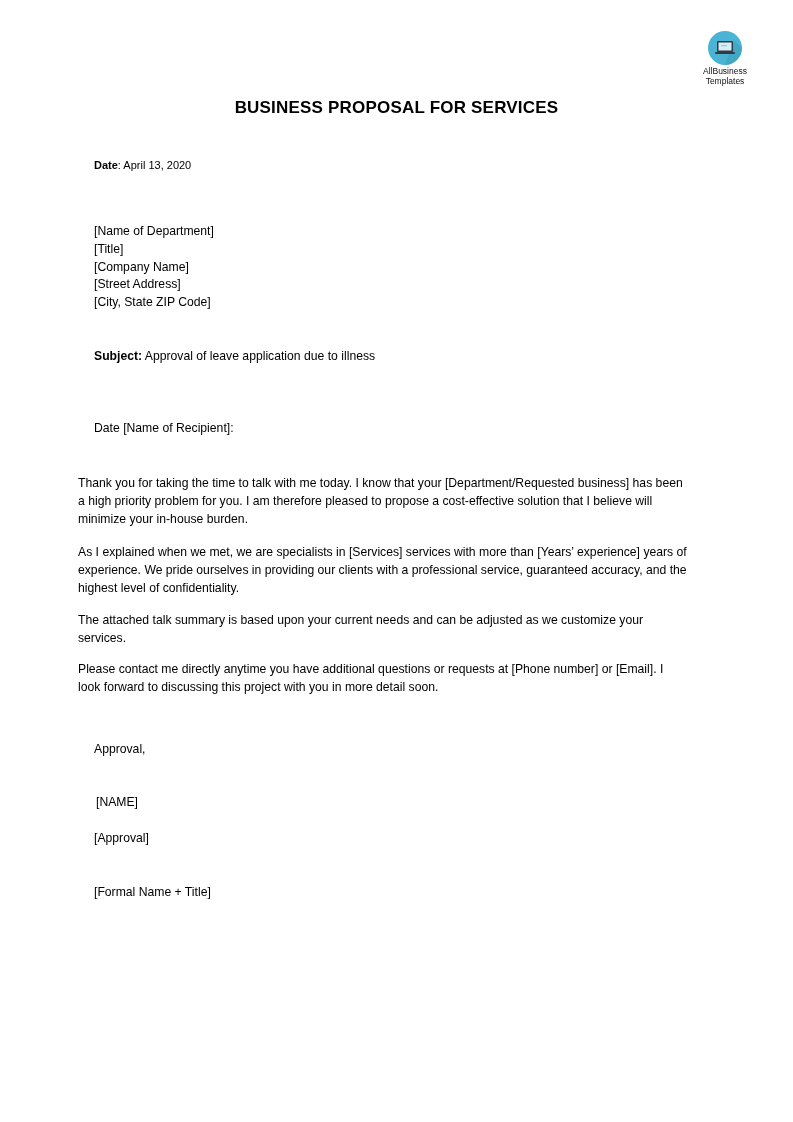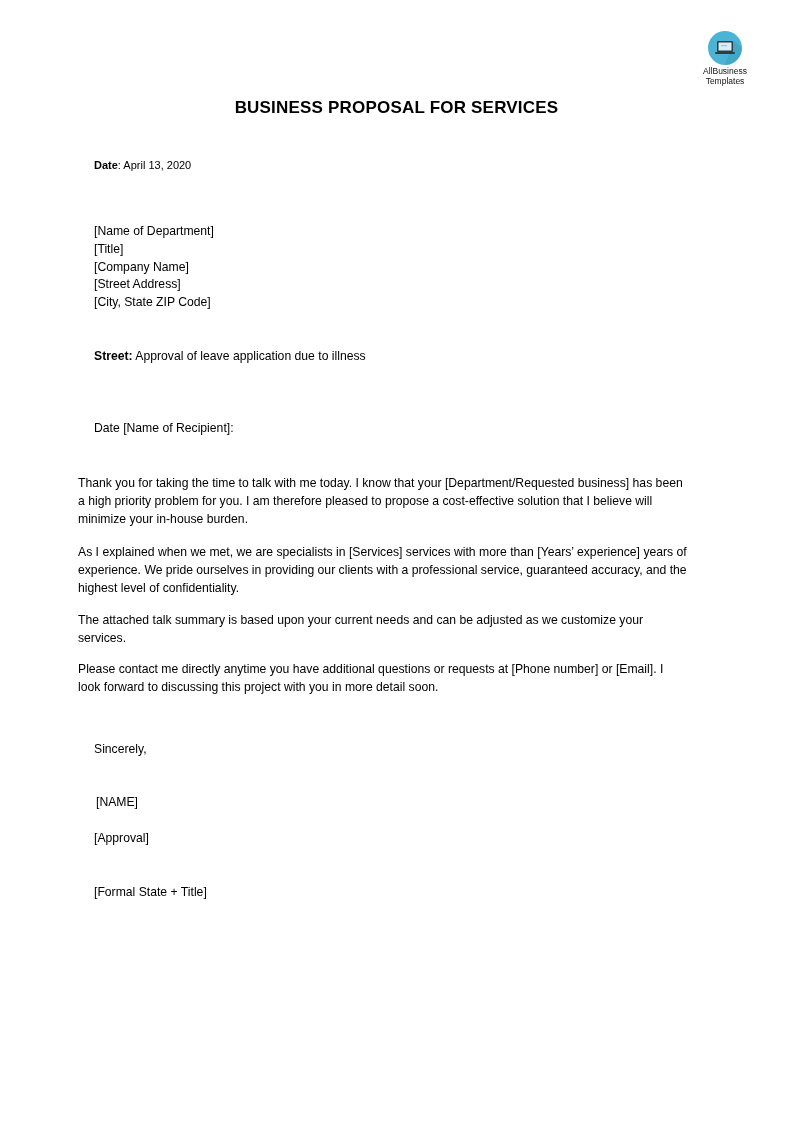--- a/index.html
+++ b/index.html
@@ -55,26 +55,26 @@
 
 <div class="abs txt addr">
   <div>[Name of Department]</div>
   <div>[Title]</div>
   <div>[Company Name]</div>
   <div>[Street Address]</div>
   <div>[City, State ZIP Code]</div>
 </div>
 
 <div class="abs txt subject">
-  <b>Street:</b><span> Approval of leave application due to illness</span>
+  <b>Subject:</b><span> Approval of leave application due to illness</span>
 </div>
 
 <div class="abs txt greeting">Date [Name of Recipient]:</div>
 
 <div class="abs txt para p1">Thank you for taking the time to talk with me today. I know that your [Department/Requested business] has been a high priority problem for you. I am therefore pleased to propose a cost-effective solution that I believe will minimize your in-house burden.</div>
 <div class="abs txt para p2">As I explained when we met, we are specialists in [Services] services with more than [Years’ experience] years of experience. We pride ourselves in providing our clients with a professional service, guaranteed accuracy, and the highest level of confidentiality.</div>
 <div class="abs txt para p3">The attached talk summary is based upon your current needs and can be adjusted as we customize your services.</div>
 <div class="abs txt para p4">Please contact me directly anytime you have additional questions or requests at [Phone number] or [Email]. I look forward to discussing this project with you in more detail soon.</div>
 
-<div class="abs txt closing">Sincerely,</div>
+<div class="abs txt closing">Approval,</div>
 <div class="abs txt name">[NAME]</div>
 <div class="abs txt sig">[Approval]</div>
-<div class="abs txt formal">[Formal State + Title]</div>
+<div class="abs txt formal">[Formal Name + Title]</div>
 
 </body></html>

